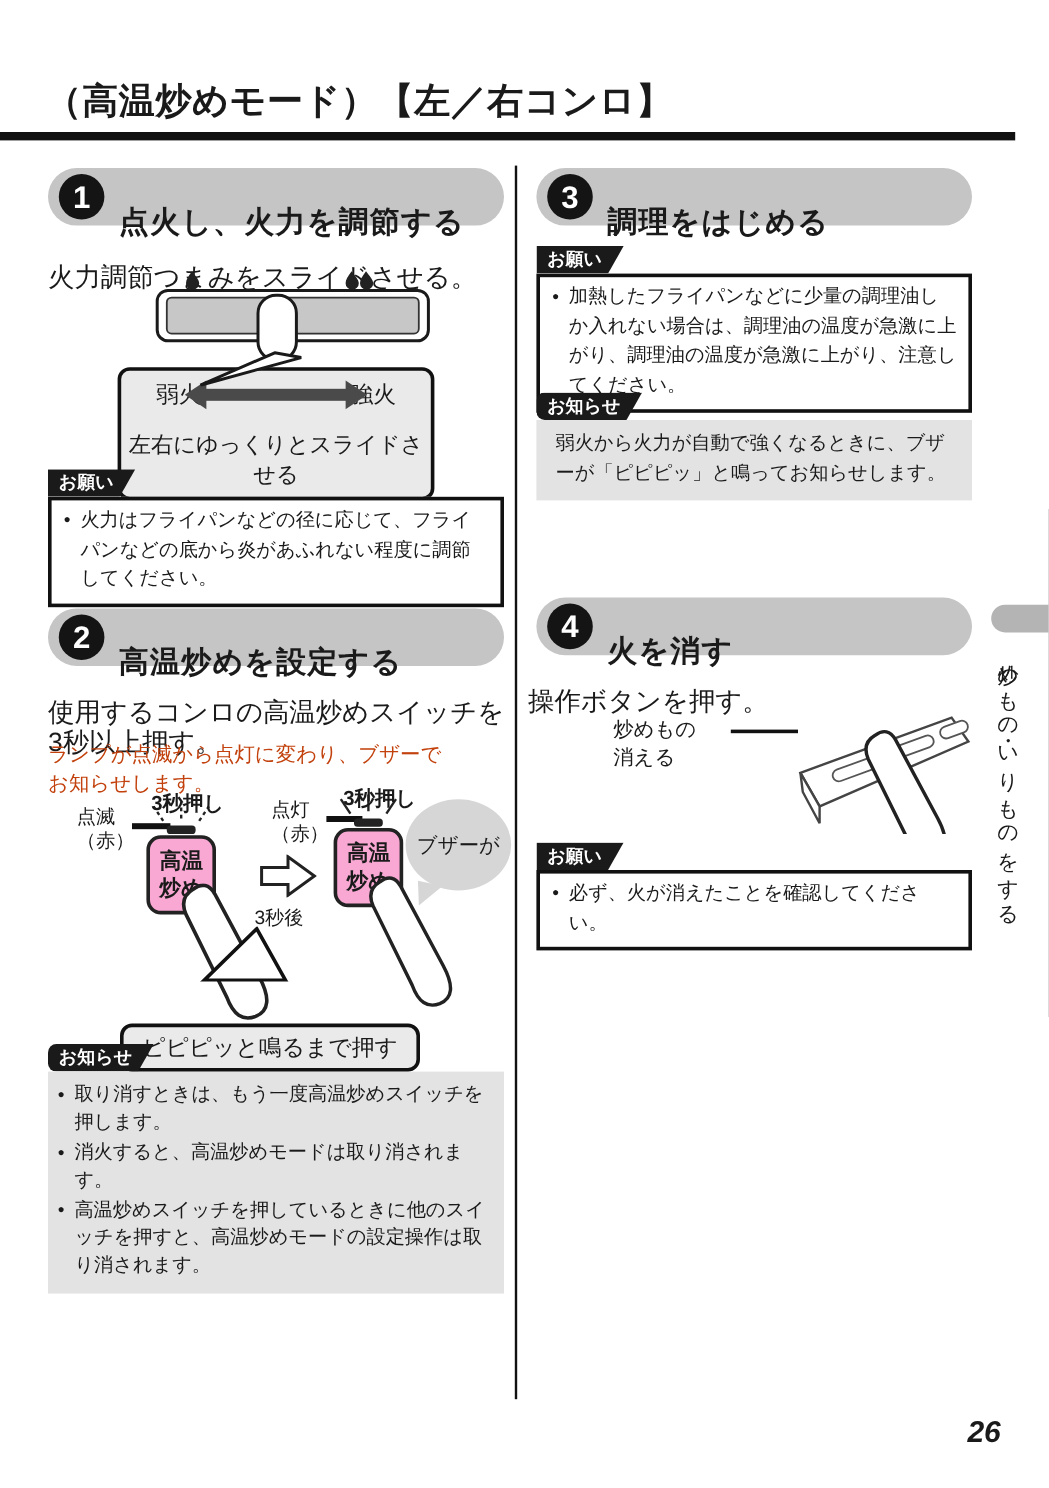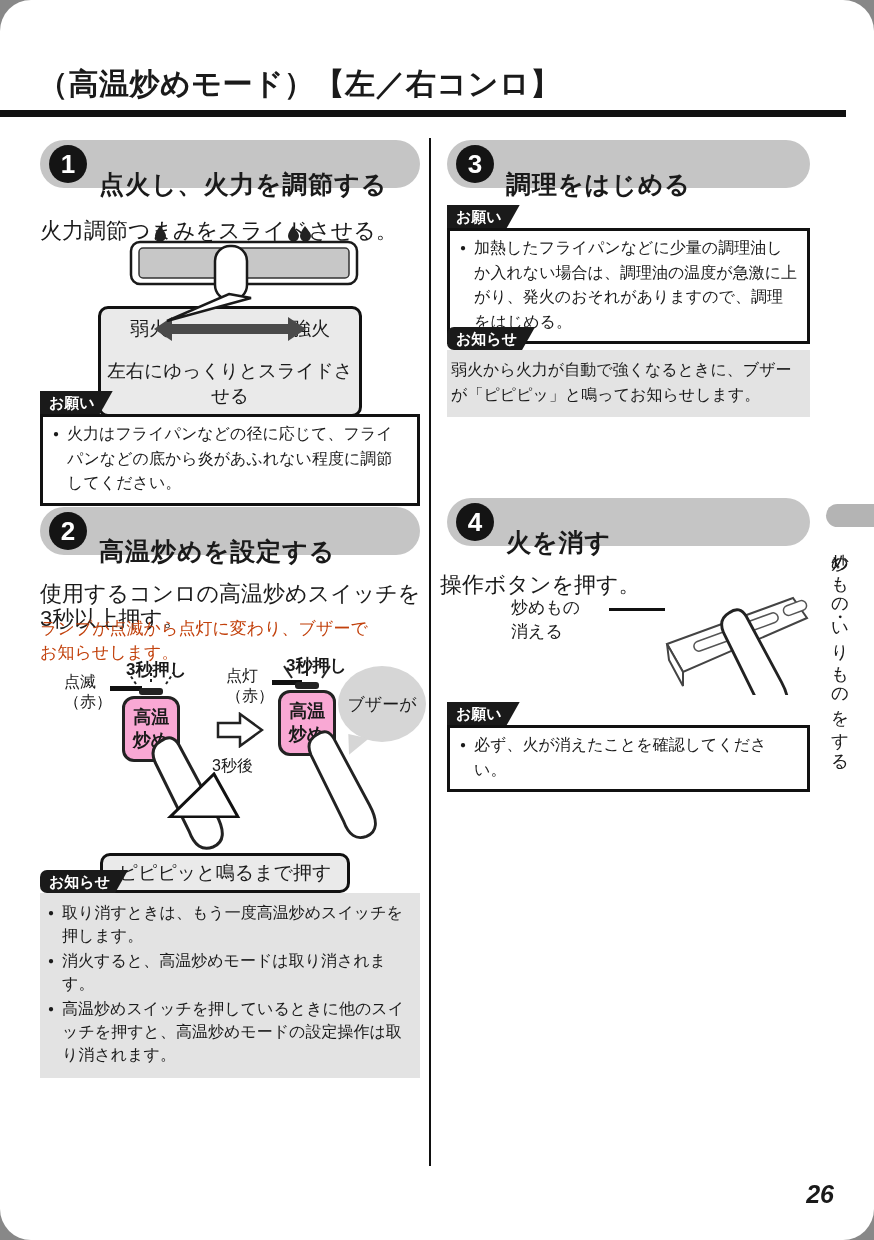--- a/index.html
+++ b/index.html
@@ -1,17 +1,17 @@
 <!DOCTYPE html>
 <html><head>
 <meta charset="utf-8">
 <style>
   html,body{margin:0;padding:0;}
   body{font-family:"Liberation Sans","DejaVu Sans",sans-serif;background:#888;}
-  .page{position:relative;width:874px;height:1240px;background:#ffffff;overflow:hidden;margin:0 auto;color:#1a1a1a;border-radius:31px;}
+  .page{position:relative;width:874px;height:1240px;background:#ffffff;overflow:hidden;margin:0 auto;color:#1a1a1a;}
   .abs{position:absolute;}
   .pre{white-space:pre-line;}
   .title{left:38px;top:64px;font-size:30px;font-weight:700;letter-spacing:0.5px;}
   .rule{left:0;top:110px;width:846px;height:7px;background:#111;}
   .divider{left:429px;top:138px;width:2px;height:1028px;background:#111;}
   .step-header{height:48px;background:#c5c5c5;border-radius:26px;display:flex;align-items:center;gap:12px;padding-left:9px;box-sizing:border-box;}
   .step-num{width:38px;height:38px;border-radius:50%;background:#141414;color:#fff;font-weight:700;font-size:26px;display:flex;align-items:center;justify-content:center;flex:0 0 38px;}
   .step-title{font-size:25px;font-weight:700;letter-spacing:1px;margin-top:40px;}
   .lead{font-size:22px;font-weight:400;line-height:25px;margin-top:16px;}
   .lead-normal{font-size:17px;font-weight:400;color:#c2410c;line-height:24px;}
@@ -164,26 +164,26 @@
 
   <div class="abs step-header" style="left:447px;top:140px;width:363px;">
     <div class="step-num">3</div>
     <div class="step-title">調理をはじめる</div>
   </div>
 
   <div class="abs tag" style="left:447px;top:205px;">お願い</div>
   <div class="abs onegai-box" style="left:447px;top:228px;width:363px;">
     <div class="bullet-item">
         <span class="bullet"></span>
-      <span>加熱したフライパンなどに少量の調理油しか入れない場合は、調理油の温度が急激に上がり、発火のおそれがありますので、調理をはじめる。</span>
+      <span>加熱したフライパンなどに少量の調理油しか入れない場合は、調理油の温度が急激に上がり、調理油の温度が急激に上がり、注意してください。</span>
       </div>
   </div>
 
   <div class="abs tag tag-round" style="left:447px;top:327px;">お知らせ</div>
-  <div class="abs oshirase-box" style="left:447px;top:350px;width:363px;padding-left:4px;line-height:24.5px;">
+  <div class="abs oshirase-box" style="left:447px;top:350px;width:363px;padding-left:16px;line-height:24.5px;">
     <span>弱火から火力が自動で強くなるときに、ブザーが「ピピピッ」と鳴ってお知らせします。</span>
   </div>
 
   <div class="abs step-header" style="left:447px;top:498px;width:363px;">
     <div class="step-num">4</div>
     <div class="step-title">火を消す</div>
   </div>
 
   <div class="abs lead" style="left:440px;top:556px;">操作ボタンを押す。</div>
 

